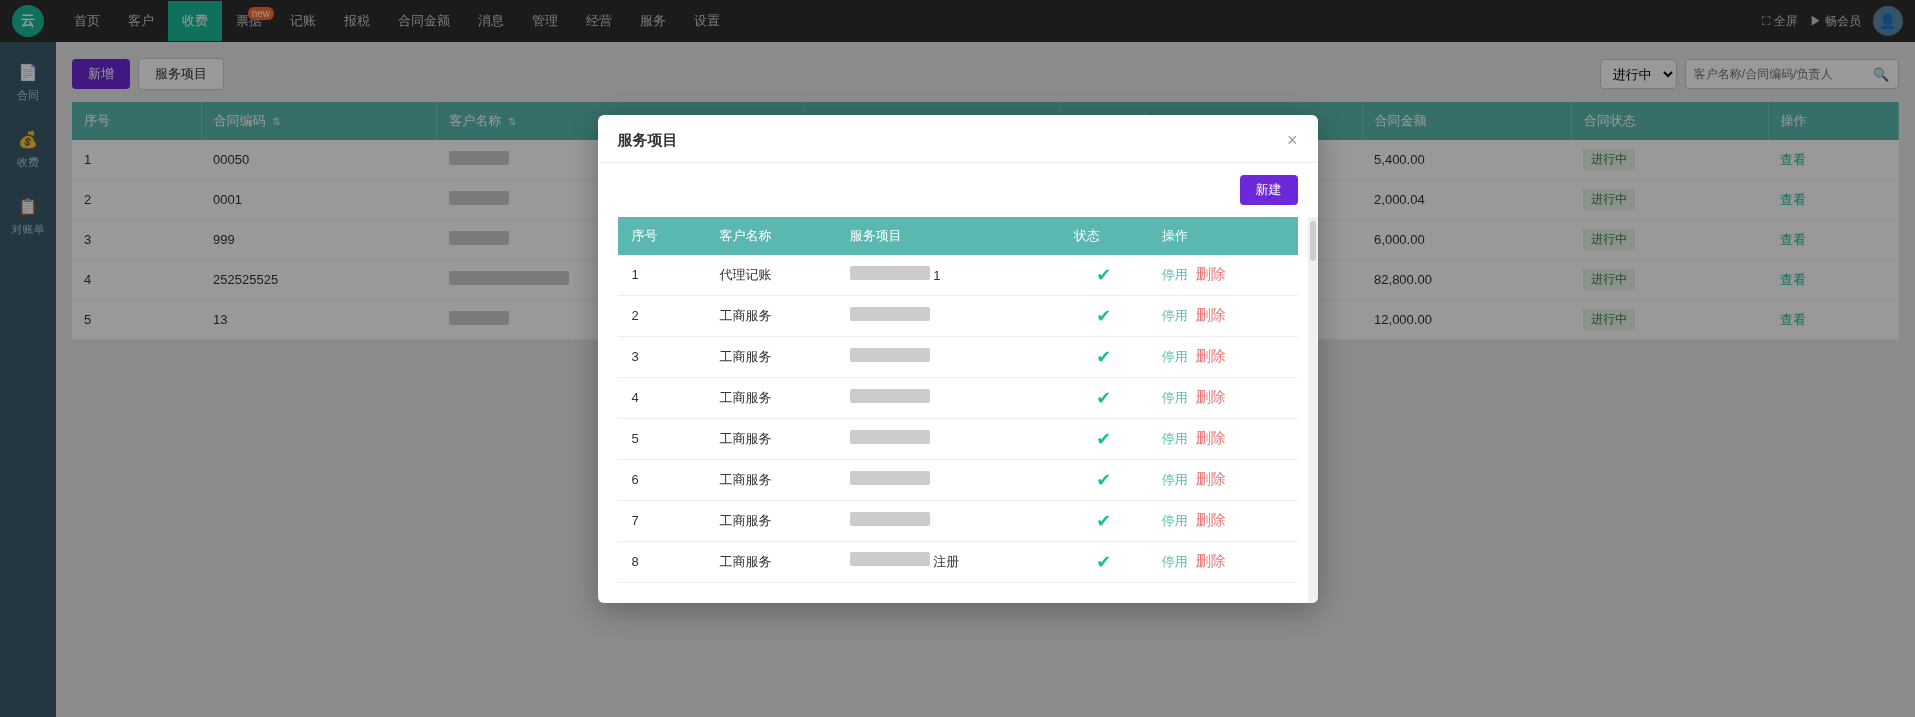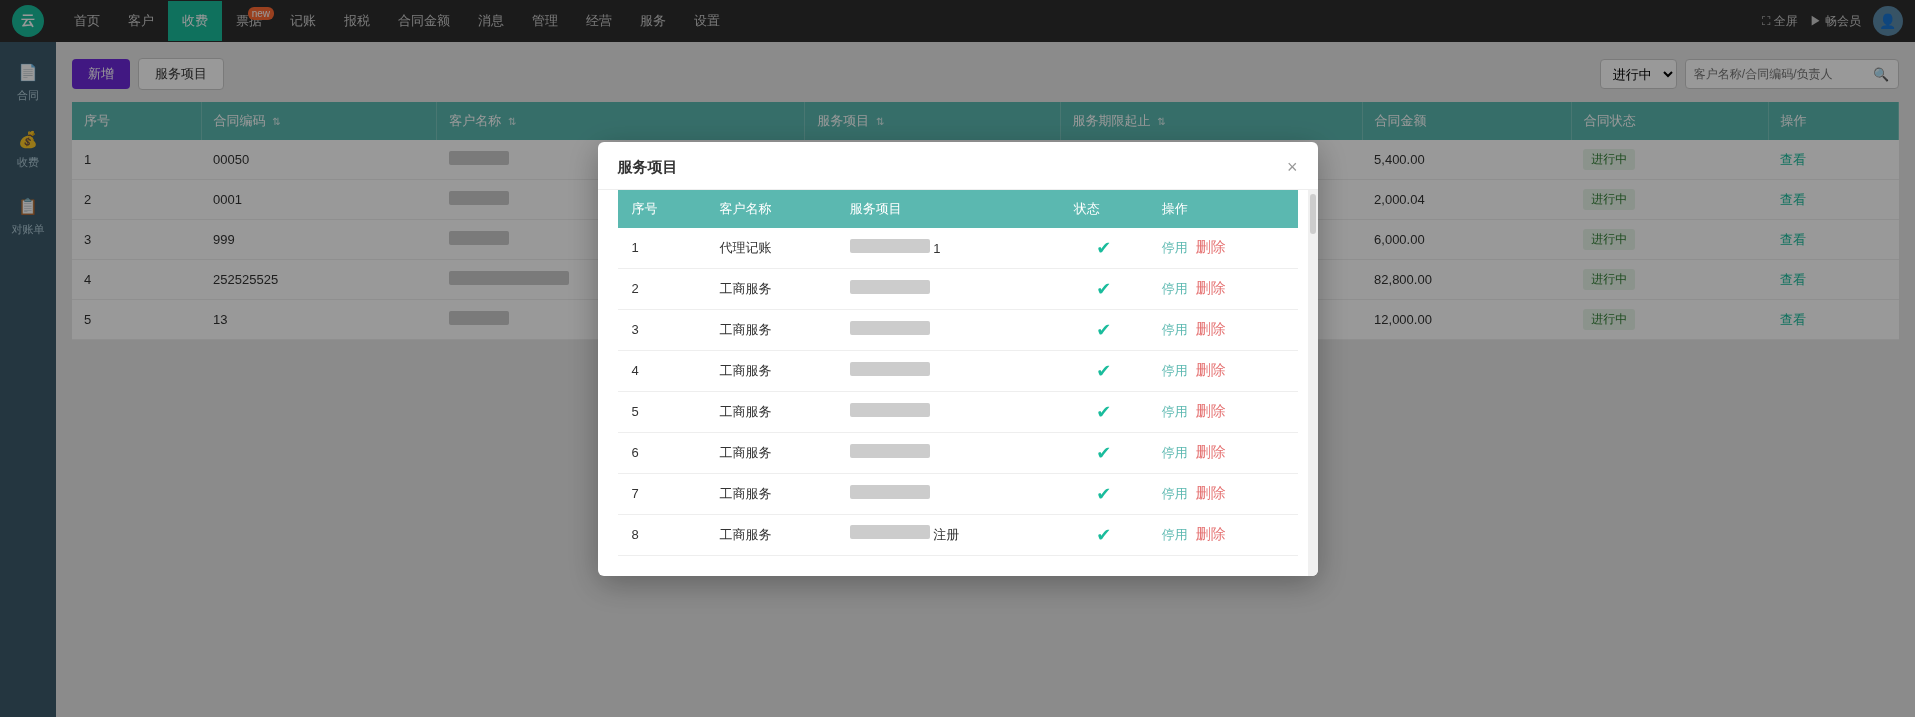--- a/index.html
+++ b/index.html
@@ -274,20 +274,23 @@
     </table>
   </main>
 </div>
 
 <div class="overlay">
   <div class="modal">
     <div class="modal-header">
       <span class="modal-title">服务项目</span>
       <span class="modal-close">×</span>
     </div>
+    <div class="modal-toolbar">
+      <button class="btn-orange">新建</button>
+    </div>
     <div class="modal-body" style="position:relative;">
       <table class="modal-table">
         <thead>
           <tr id="modal-head-row">
               <th>序号</th>
               <th>客户名称</th>
               <th>服务项目</th>
               <th>状态</th>
               <th>操作</th>
             </tr>

